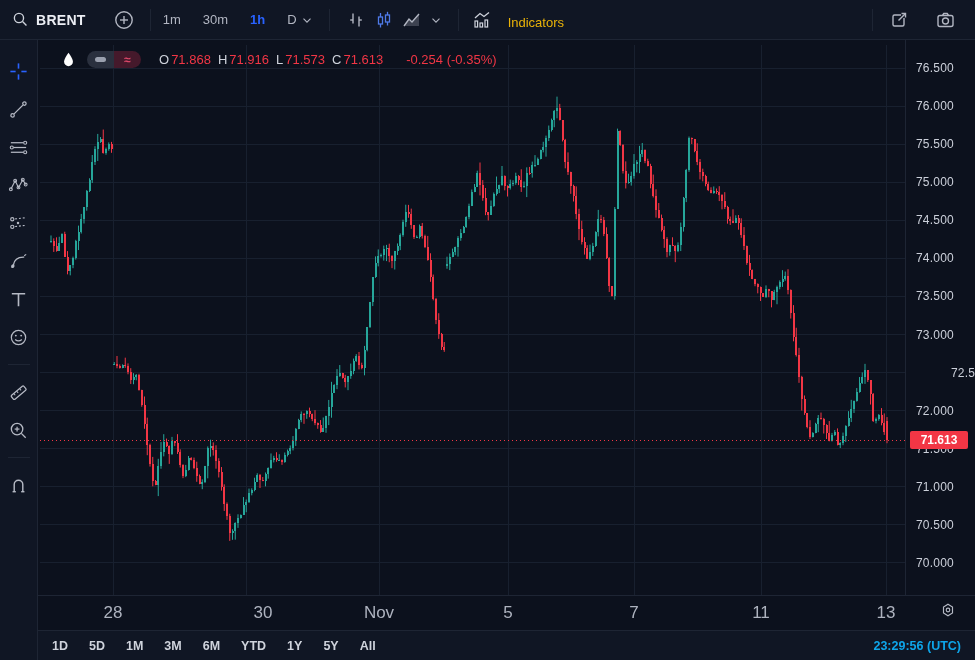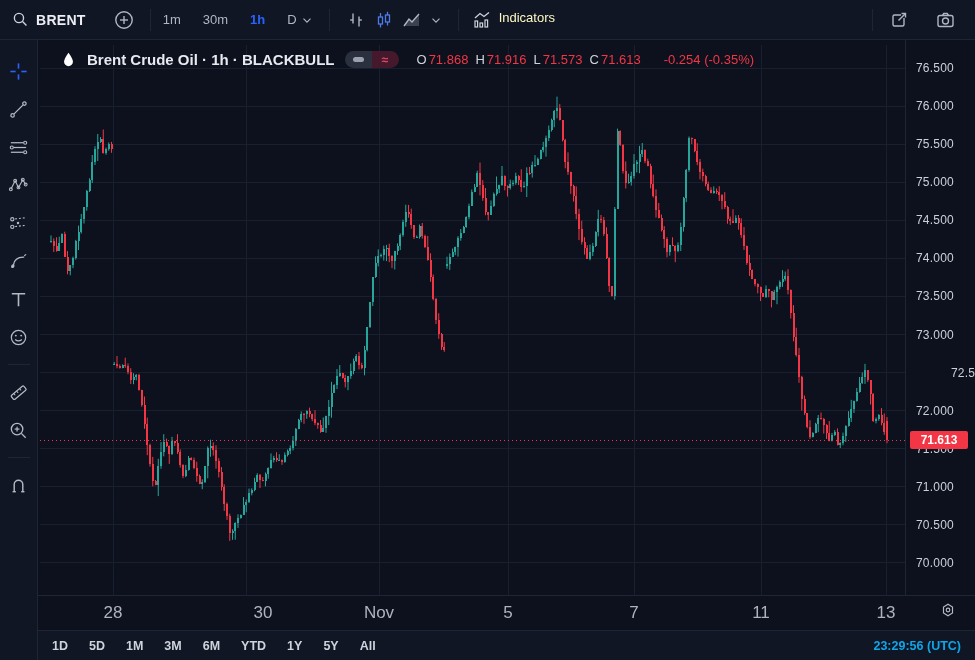--- a/index.html
+++ b/index.html
@@ -16,21 +16,21 @@
           border-bottom:1px solid var(--border);display:flex;align-items:center;padding:0 12px;z-index:30;}
   .tb-group{display:flex;align-items:center;}
   .symbol-search{gap:7px;cursor:pointer;}
   .symbol{font-size:14px;font-weight:700;letter-spacing:.3px;color:#eceef4;}
   .icon-btn{display:flex;align-items:center;justify-content:center;width:28px;height:28px;border:none;
             background:transparent;color:#b2b6c2;cursor:pointer;border-radius:4px;}
   .vdiv{width:1px;height:22px;background:var(--border);margin:0 12px;}
   .intervals{gap:22px;font-size:13px;color:#b2b6c2;}
   .interval{cursor:pointer;background:none;border:none;color:#b2b6c2;font-size:13px;font-family:inherit;}
   .interval.active{color:var(--accent);font-weight:700;}
-  .indicators-btn{display:flex;align-items:flex-start;gap:7px;background:none;border:none;color:#fef9c3;
+  .indicators-btn{display:flex;align-items:flex-end;gap:16px;background:none;border:none;color:#eab308;
                   font-size:13px;font-family:inherit;cursor:pointer;}
   .spacer{flex:1;}
   .right-icons{display:flex;align-items:center;gap:18px;margin-right:4px;}
 
   
   .sidebar{position:absolute;left:0;top:40px;width:38px;height:620px;background:var(--panel);
            border-right:1px solid var(--border);display:flex;flex-direction:column;align-items:center;
            padding-top:12px;z-index:25;}
   .tool-btn{width:32px;height:38px;display:flex;align-items:center;justify-content:center;border:none;
             background:transparent;color:#b5b9c4;cursor:pointer;border-radius:4px;}
@@ -891,21 +891,20 @@
         <rect x="883.25" y="423.1244124907024" width="2" height="9.14509490532106" fill="#f23645" shape-rendering="crispEdges"></rect>
         <line x1="887" x2="887" y1="417.0890192000003" y2="443.2097726000005" stroke="#f23645" stroke-width="1"></line>
         <rect x="886" y="420.7444016000004" width="2" height="19.419218999999657" fill="#f23645" shape-rendering="crispEdges"></rect>
         <line x1="40" x2="905" y1="440.16362060000006" y2="440.16362060000006" stroke="#f23645" stroke-width="1" stroke-dasharray="1 3" shape-rendering="crispEdges"></line>
       </svg>
 
     <div class="legend">
       <svg width="17" height="17" viewBox="0 0 20 20">
         <path d="M10 2 C10 2 4.8 9 4.8 12.6 A5.2 5.2 0 0 0 15.2 12.6 C15.2 9 10 2 10 2 Z" fill="#ffffff"></path>
       </svg>
-      <span class="legend-title">Brent Crude Oil · 1h · BLACKBULL</span>
       <div class="pillgroup">
         <div class="pill-hide">
             <div class="dash"></div>
           </div>
         <div class="pill-flag">≈</div>
       </div>
       <div class="ohlc" id="ohlc">
           <span><span class="k">O</span><span class="v">71.868</span></span>
           <span><span class="k">H</span><span class="v">71.916</span></span>
           <span><span class="k">L</span><span class="v">71.573</span></span>

